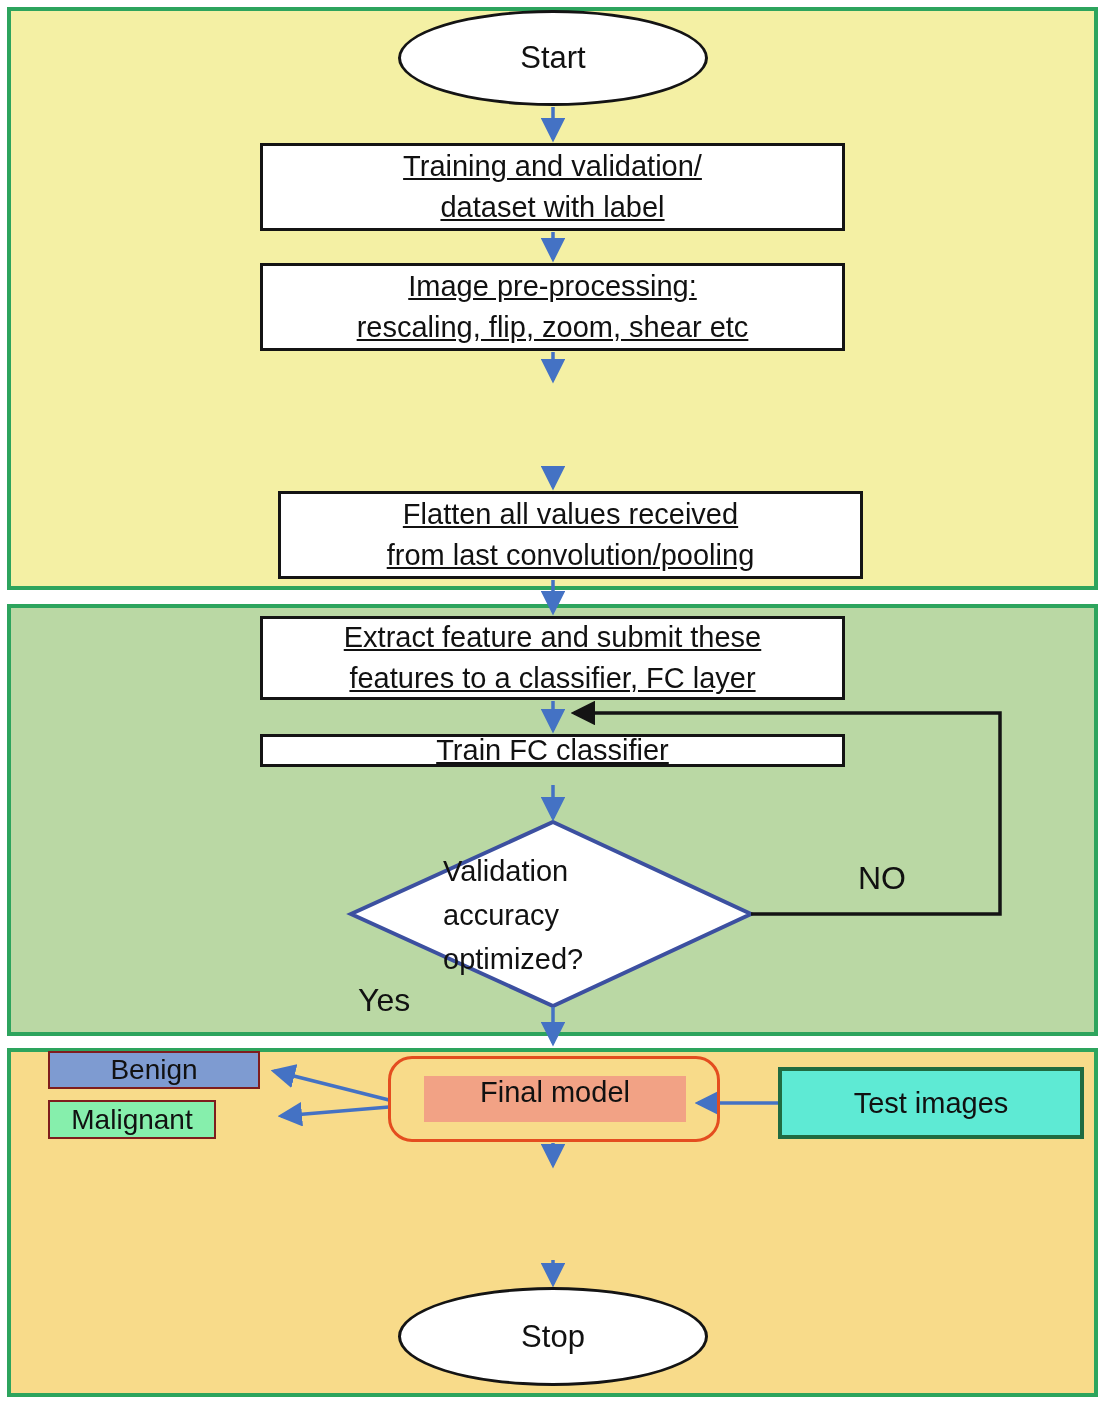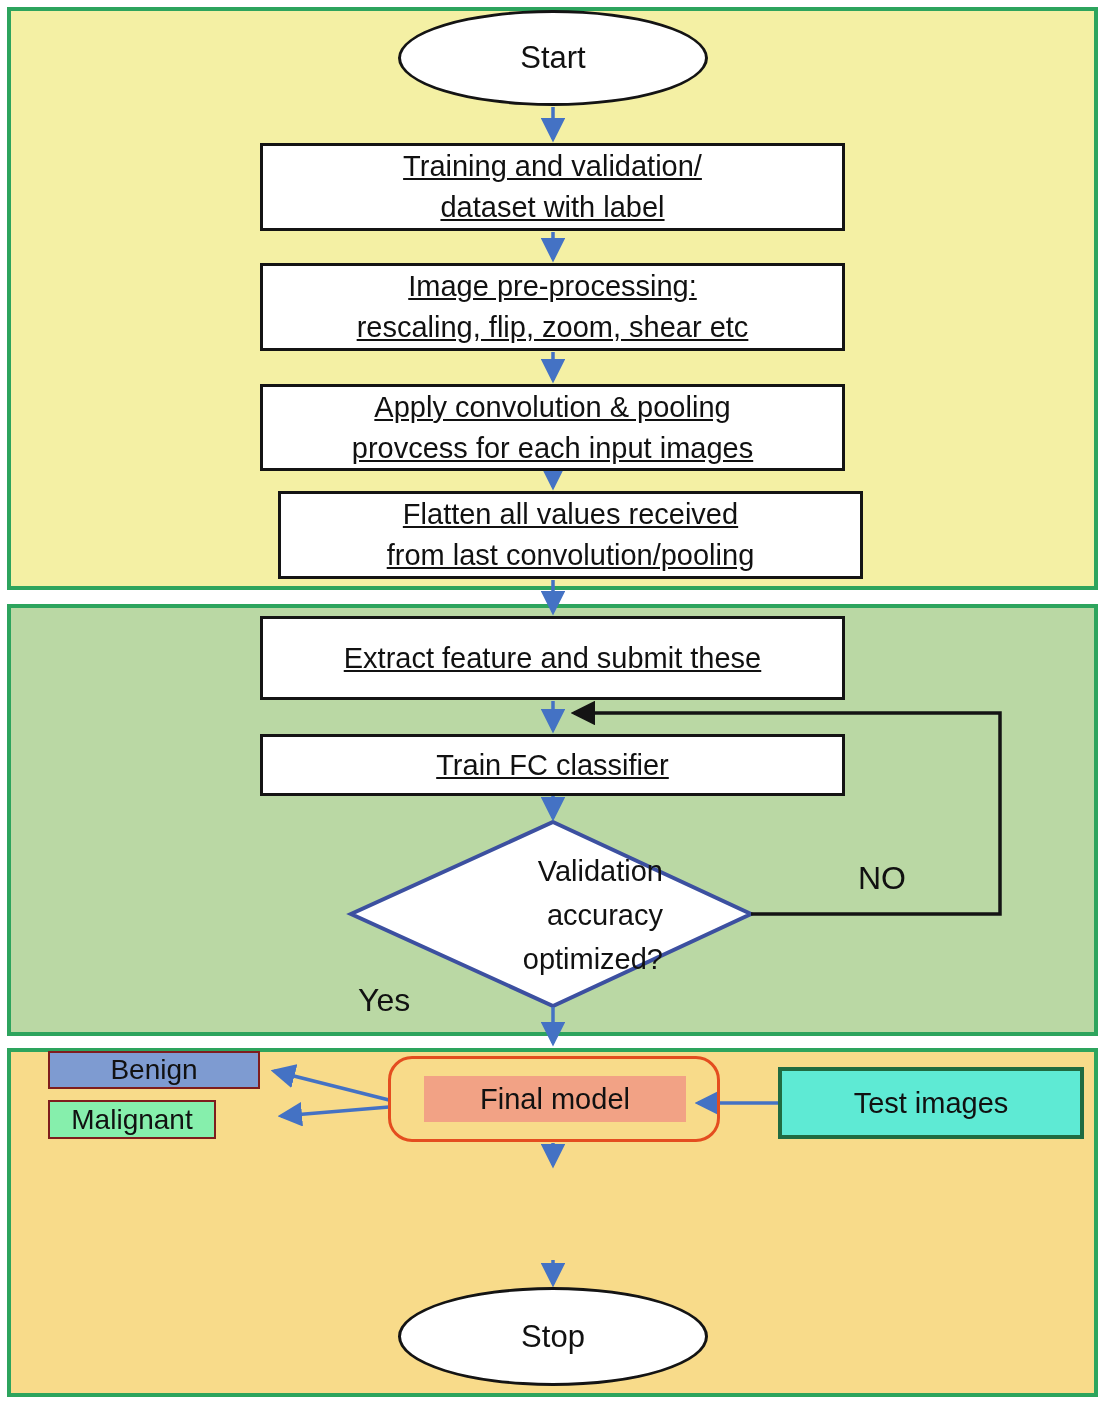--- a/index.html
+++ b/index.html
@@ -10,32 +10,32 @@
   .section { position:absolute; left:7px; width:1091px; border:4px solid #2da45d; }
   .section-top    { top:7px;    height:583px; background:#f4f0a4; }
   .section-middle { top:604px;  height:432px; background:#bad8a4; }
   .section-bottom { top:1048px; height:349px; background:#f8db8a; }
 
   .node { position:absolute; display:flex; flex-direction:column; align-items:center;
           justify-content:center; text-align:center; }
   .process  { background:#ffffff; border:3px solid #141414; font-size:29px; line-height:41px;text-decoration:underline; }
   .terminal { background:#ffffff; border:3px solid #141414; border-radius:50%; font-size:31px; }
 
-  .decision-text { position:absolute; left:443px; top:849px; width:220px; text-align:right;
+  .decision-text { position:absolute; left:443px; top:849px; width:220px; text-align:left;
                    font-size:29px; line-height:44px; }
 
   .outbox { position:absolute; display:flex; align-items:center; justify-content:center;
             font-size:28px; border:2px solid #7f1d1d; }
   .benign    { left:48px; top:1051px; width:212px; height:38px; background:#7e9bd1; }
   .malignant { left:48px; top:1100px; width:168px; height:39px; background:#86efac; }
 
   .final-outer { position:absolute; left:388px; top:1056px; width:332px; height:86px;
                  border:3px solid #e44d1f; border-radius:24px; background:transparent; }
   .final-inner { position:absolute; left:424px; top:1076px; width:262px; height:46px;
-                 background:#f2a285; display:flex; align-items:center; justify-content:center;
+                 background:#f2a285; display:flex; align-items:flex-start; justify-content:center;
                  font-size:29px; }
   .test-images { position:absolute; left:778px; top:1067px; width:306px; height:72px;
                  background:#5eead4; border:4px solid #206b41; display:flex; align-items:center;
                  justify-content:center; font-size:29px; }
 
   .edge-label { position:absolute; font-size:32px; }
   .label-no  { left:858px; top:860px; }
   .label-yes { left:358px; top:982px; }
 
   svg.overlay { position:absolute; left:0; top:0; width:1105px; height:1404px;
@@ -96,35 +96,32 @@
   <div class="node process" style="left:260px; top:143px; width:585px; height:88px;">
     <span>Training and validation/</span>
     <span>dataset with label</span>
   </div>
 
   <div class="node process" style="left:260px; top:263px; width:585px; height:88px;">
     <span>Image pre-processing:</span>
     <span>rescaling, flip, zoom, shear etc</span>
   </div>
 
-  <div class="node process" style="left:260px; top:384px; width:585px; height:87px;">
-    <span>Apply convolution &amp; pooling</span>
-    <span>provcess for each input images</span>
-  </div>
 
   <div class="node process" style="left:260px; top:491px; width:585px; height:88px;margin-left:18px;">
     <span>Flatten all values received</span>
     <span>from last convolution/pooling</span>
   </div>
 
   <div class="node process" style="left:260px; top:616px; width:585px; height:84px;">
     <span>Extract feature and submit these</span>
+    <span>features to a classifier, FC layer</span>
   </div>
 
-  <div class="node process" style="left:260px; top:734px; width:585px; height:62px;">
+  <div class="node process" style="left:260px; top:734px; width:585px; height:33px;">
     <span>Train FC classifier</span>
   </div>
 
   <div class="decision-text">
     <span>Validation</span><br>
     <span>accuracy</span><br>
     <span>optimized?</span>
   </div>
 
   <div class="edge-label label-no">NO</div>

